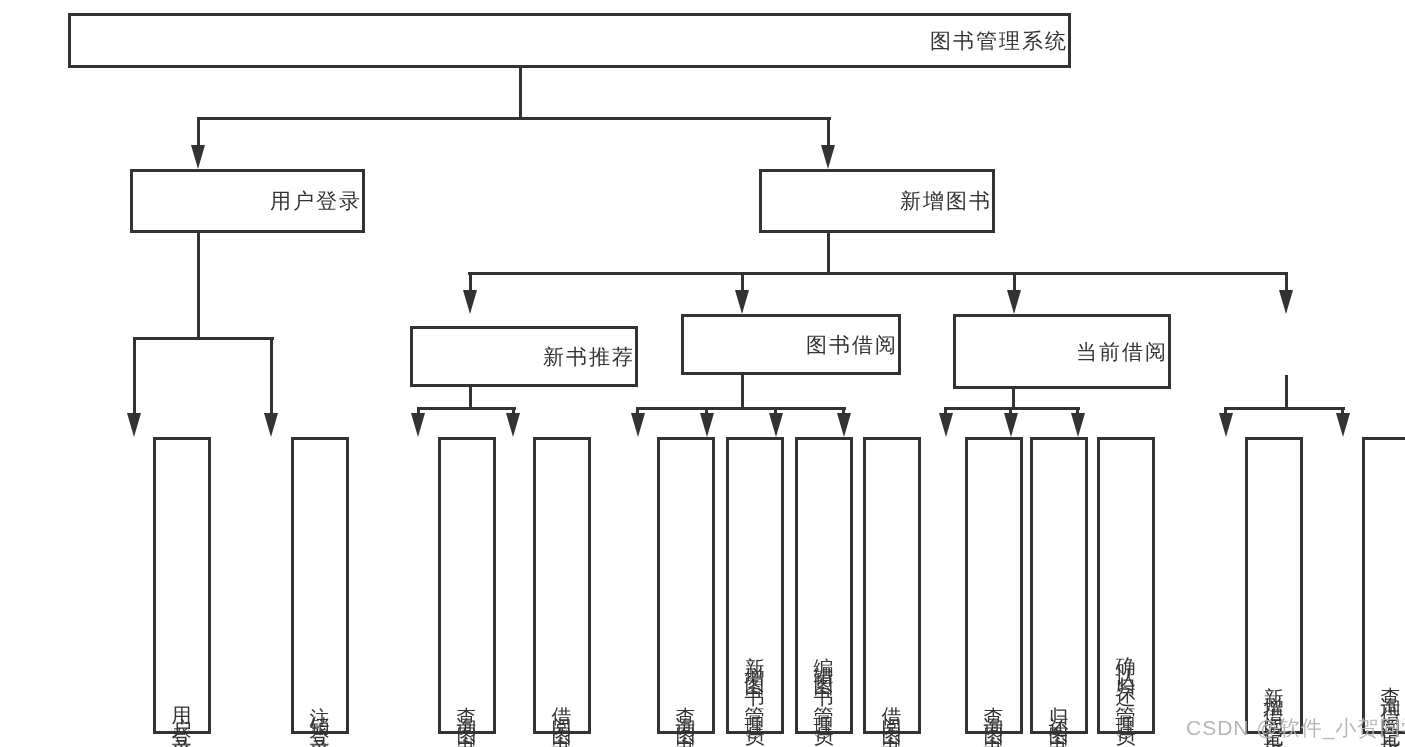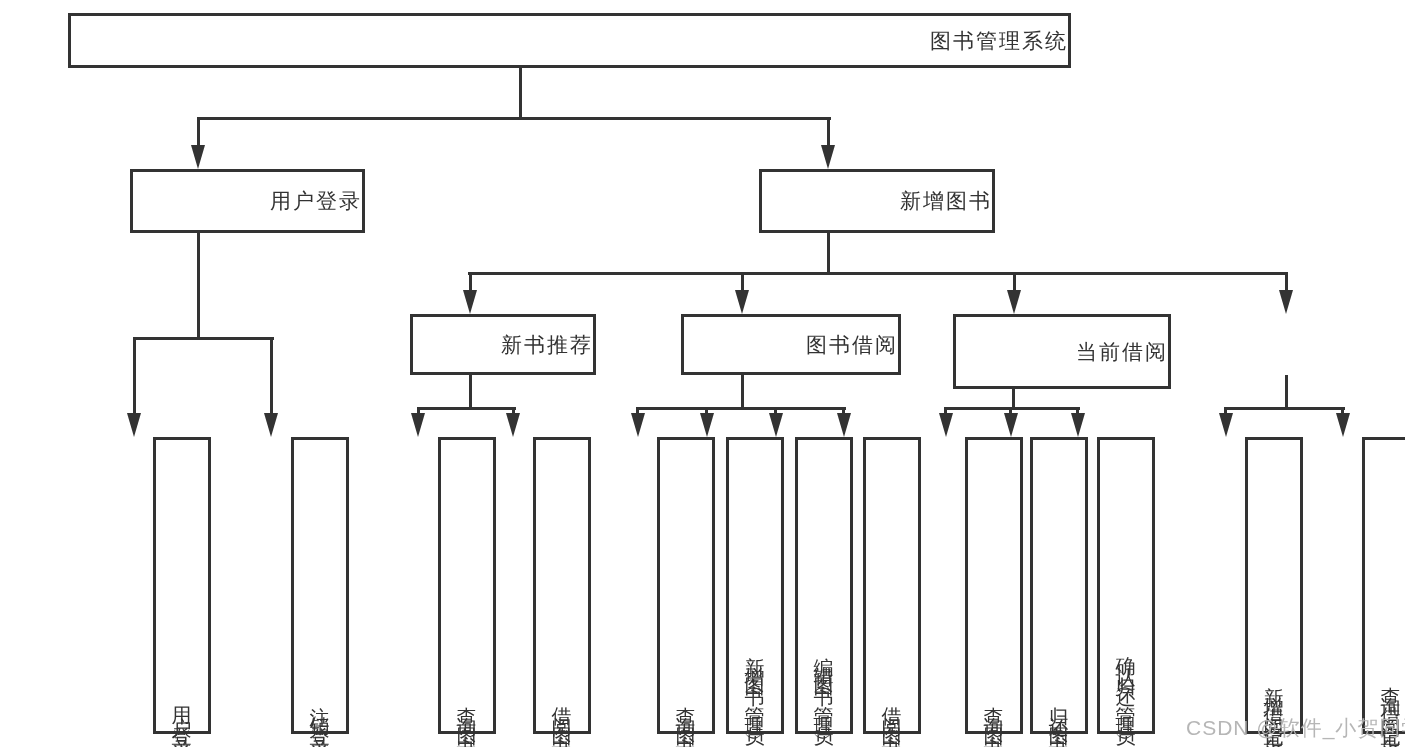--- a/index.html
+++ b/index.html
@@ -92,21 +92,21 @@
   <div class="hline" style="left:468px;top:272px;width:820px;"></div>
   <div class="vline" style="left:469px;top:272px;height:22px;"></div>
   <div class="arrow" style="left:463px;top:290px;"></div>
   <div class="vline" style="left:741px;top:272px;height:22px;"></div>
   <div class="arrow" style="left:735px;top:290px;"></div>
   <div class="vline" style="left:1013px;top:272px;height:22px;"></div>
   <div class="arrow" style="left:1007px;top:290px;"></div>
   <div class="vline" style="left:1285px;top:272px;height:22px;"></div>
   <div class="arrow" style="left:1279px;top:290px;"></div>
 
-  <div class="box hbox" style="left:362px;top:314px;width:186px;height:61px;">
+  <div class="box hbox" style="left:362px;top:326px;width:228px;height:61px;">
     <span>新书推荐</span>
   </div>
   <div class="box hbox" style="left:633px;top:314px;width:220px;height:61px;">
     <span>图书借阅</span>
   </div>
   <div class="box hbox" style="left:905px;top:314px;width:218px;height:75px;">
     <span>当前借阅</span>
   </div>
 
   <div class="vline" style="left:469px;top:375px;height:35px;"></div>

